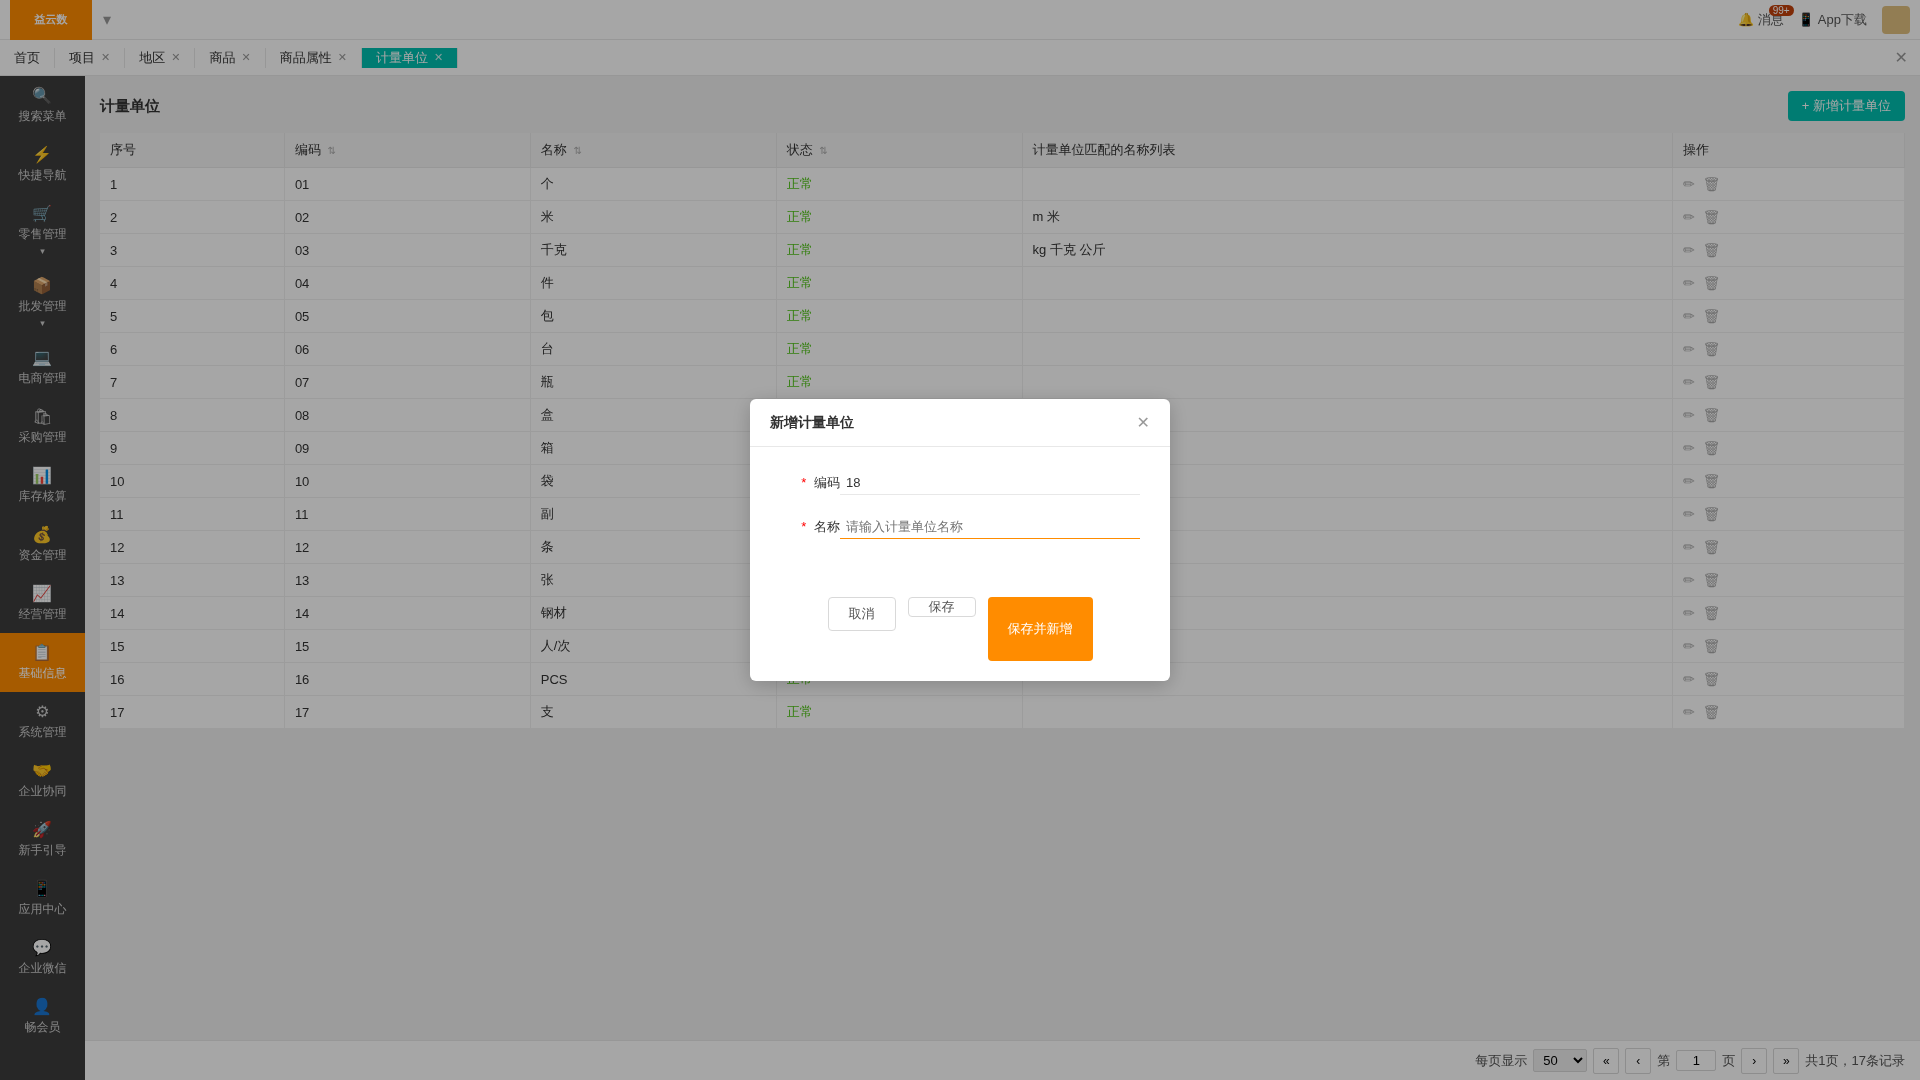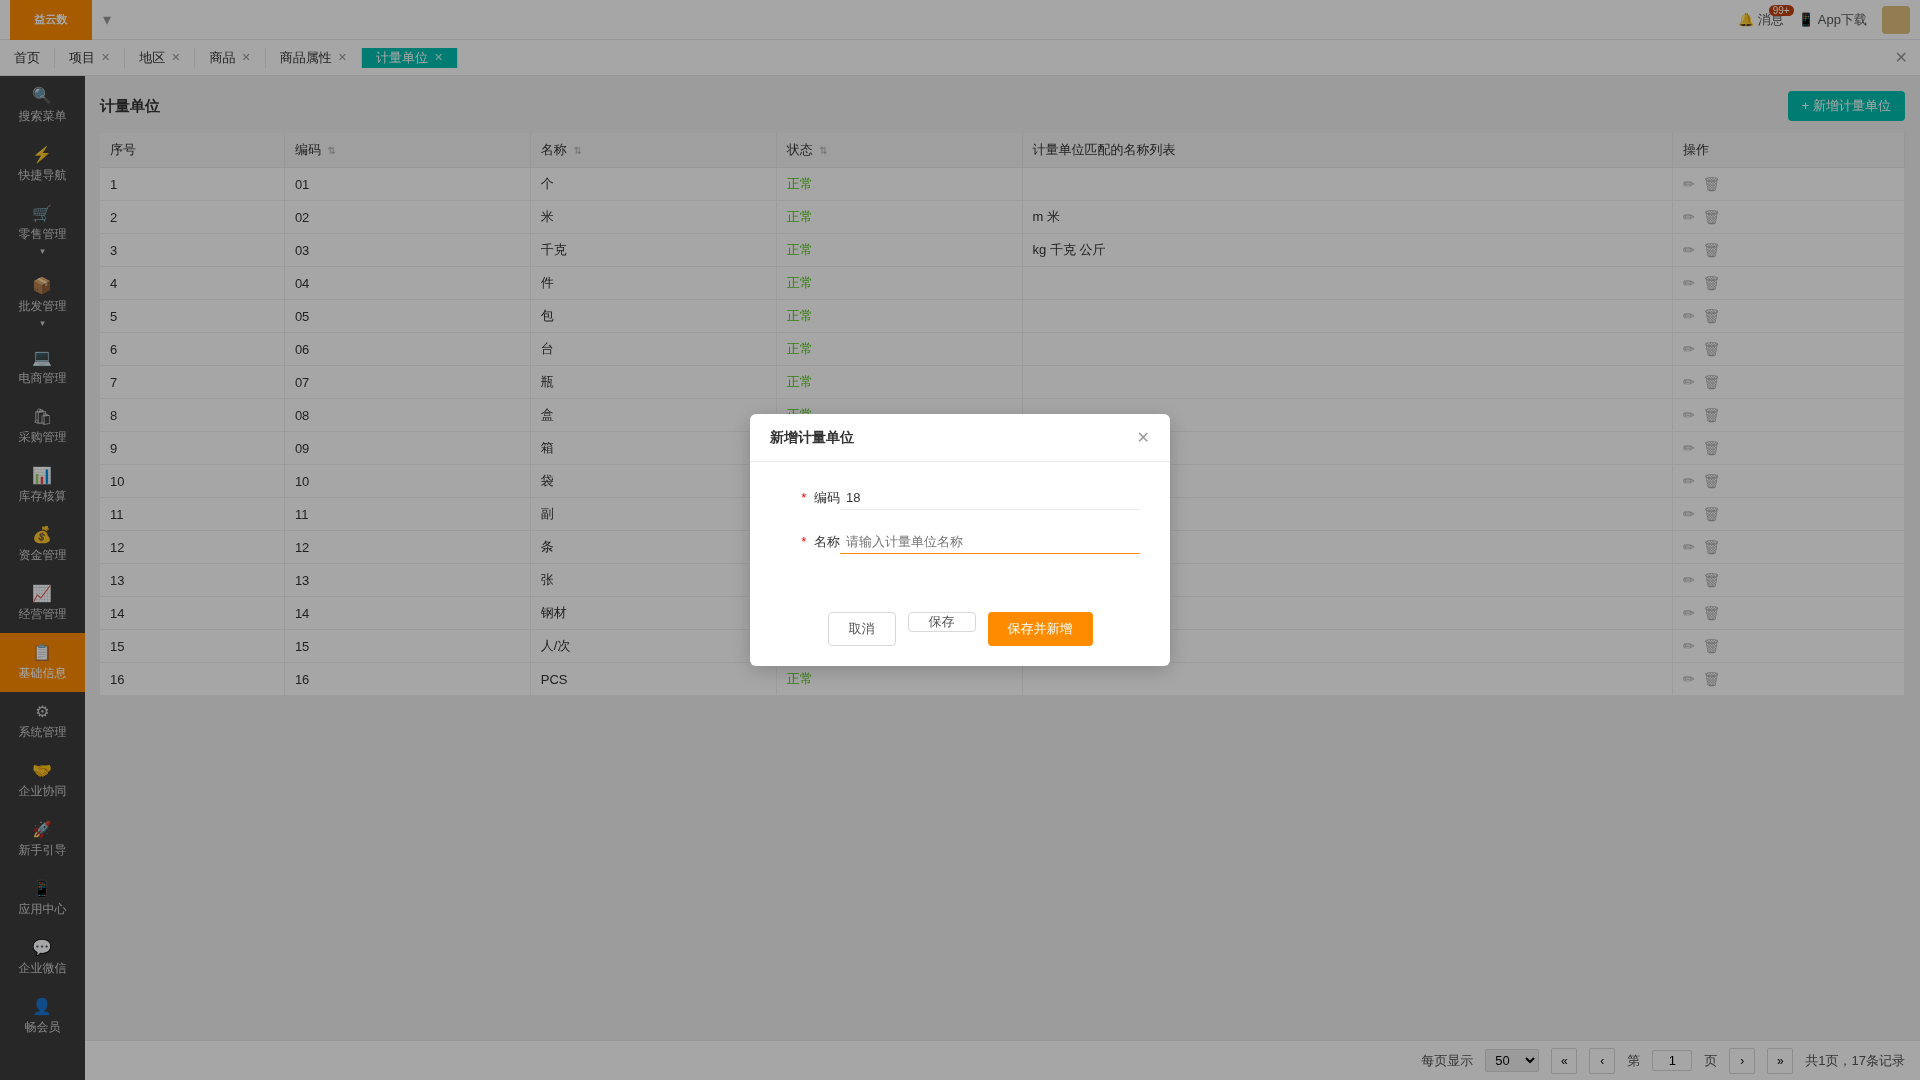--- a/index.html
+++ b/index.html
@@ -237,21 +237,21 @@
 
     
     .pagination-bar {
       height: 40px;
       background: #fff;
       border-top: 1px solid #e8e8e8;
       display: flex;
       align-items: center;
       justify-content: flex-end;
       padding: 0 15px;
-      gap: 12px;
+      gap: 6px;
       font-size: 13px;
       color: #555;
     }
     .pagination-btn {
       width: 26px;
       height: 26px;
       border: 1px solid #d9d9d9;
       background: #fff;
       cursor: pointer;
       display: flex;
@@ -362,21 +362,21 @@
     .btn-save {
       padding: 0 20px;
       border: 1px solid #d9d9d9;
       background: #fff;
       color: #555;
       border-radius: 4px;
       cursor: pointer;
       font-size: 13px;
     }
     .btn-save-new {
-      padding: 8px 20px;
+      padding: 23px 20px;
       background: #ff8c00;
       color: #fff;
       border: none;
       border-radius: 4px;
       cursor: pointer;
       font-size: 13px;
     }
   </style>
 </head>
 <body>
@@ -723,20 +723,33 @@
       <td>PCS</td>
       <td><span class="status-normal">正常</span></td>
       <td></td>
       <td>
         <div class="action-icons">
           <span class="action-icon">✏</span>
           <span class="action-icon">🗑</span>
         </div>
       </td>
     </tr>
+            <tr>
+      <td>17</td>
+      <td>17</td>
+      <td>支</td>
+      <td><span class="status-normal">正常</span></td>
+      <td></td>
+      <td>
+        <div class="action-icons">
+          <span class="action-icon">✏</span>
+          <span class="action-icon">🗑</span>
+        </div>
+      </td>
+    </tr>
           </tbody>
       </table>
     </div>
 
     <div class="pagination-bar">
       <span>每页显示</span>
       <select class="page-select">
         <option>50</option>
         <option>10</option>
         <option>20</option>

